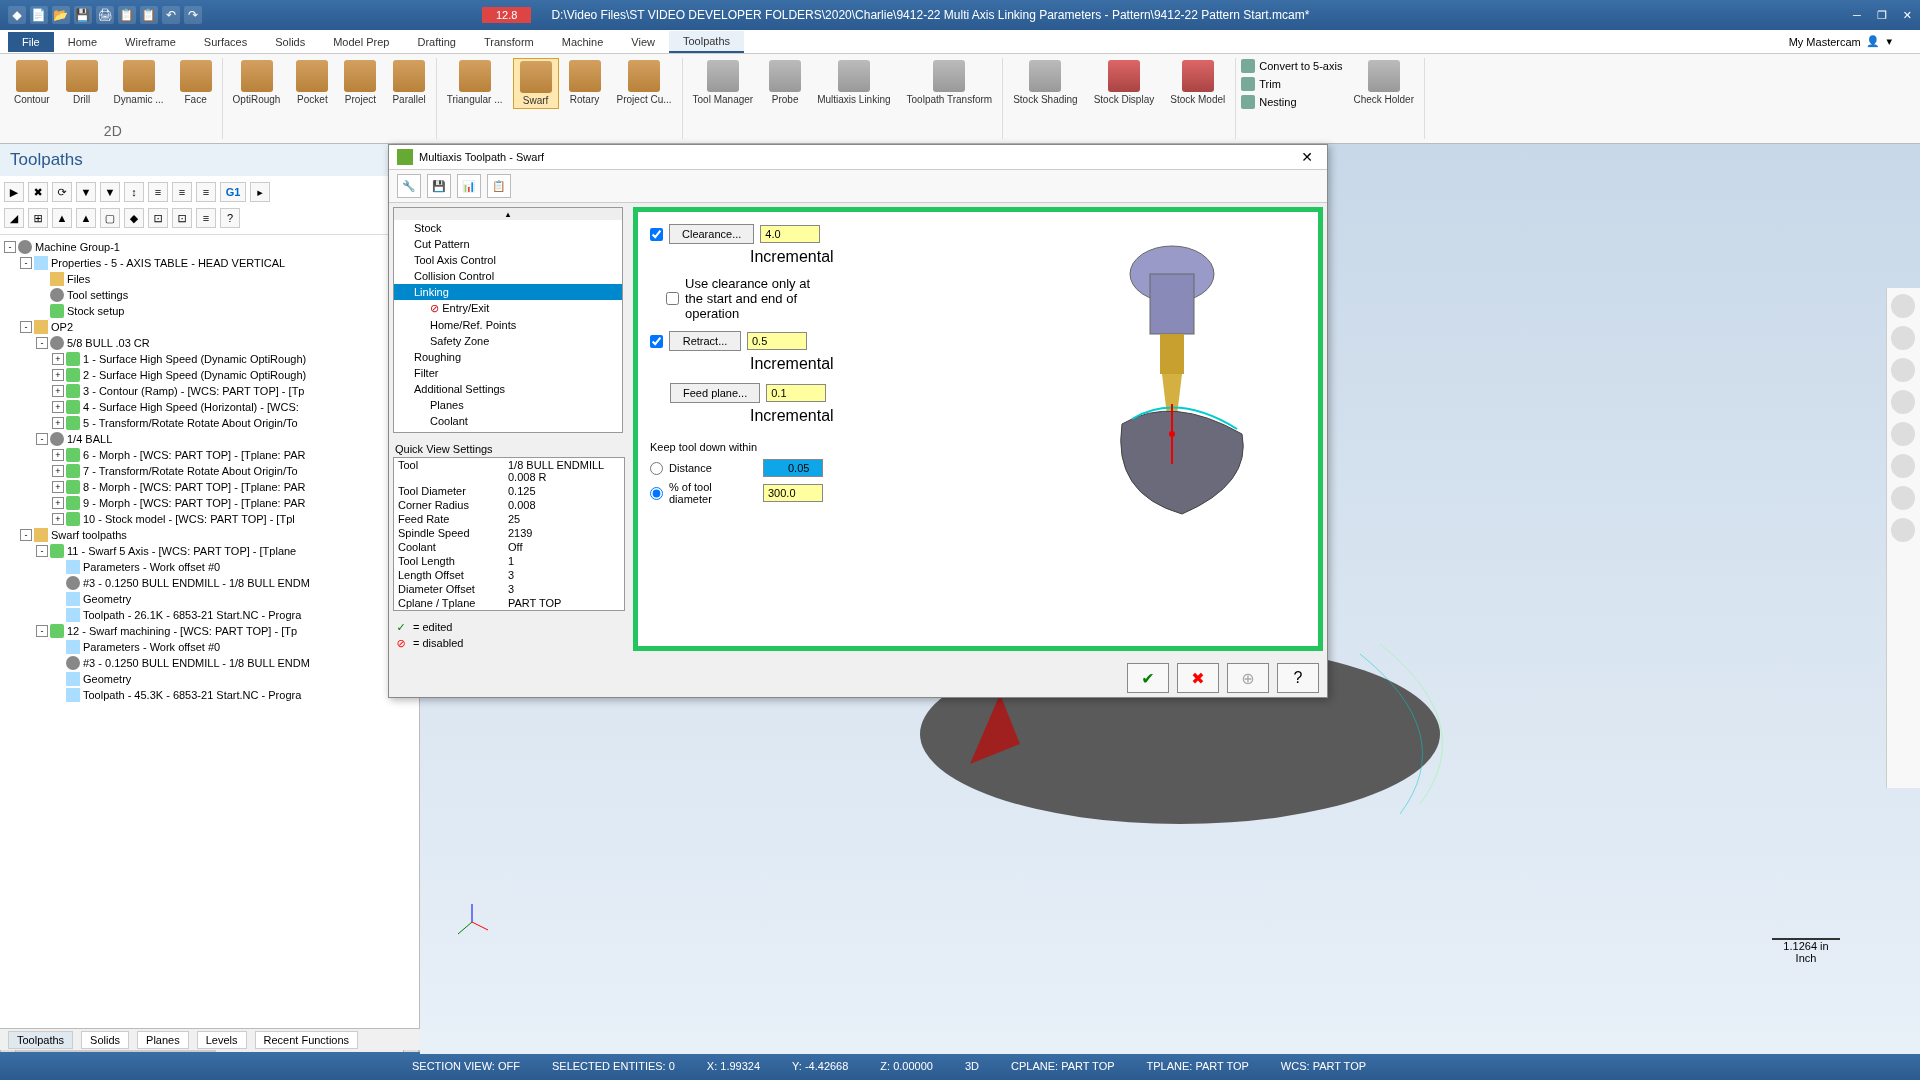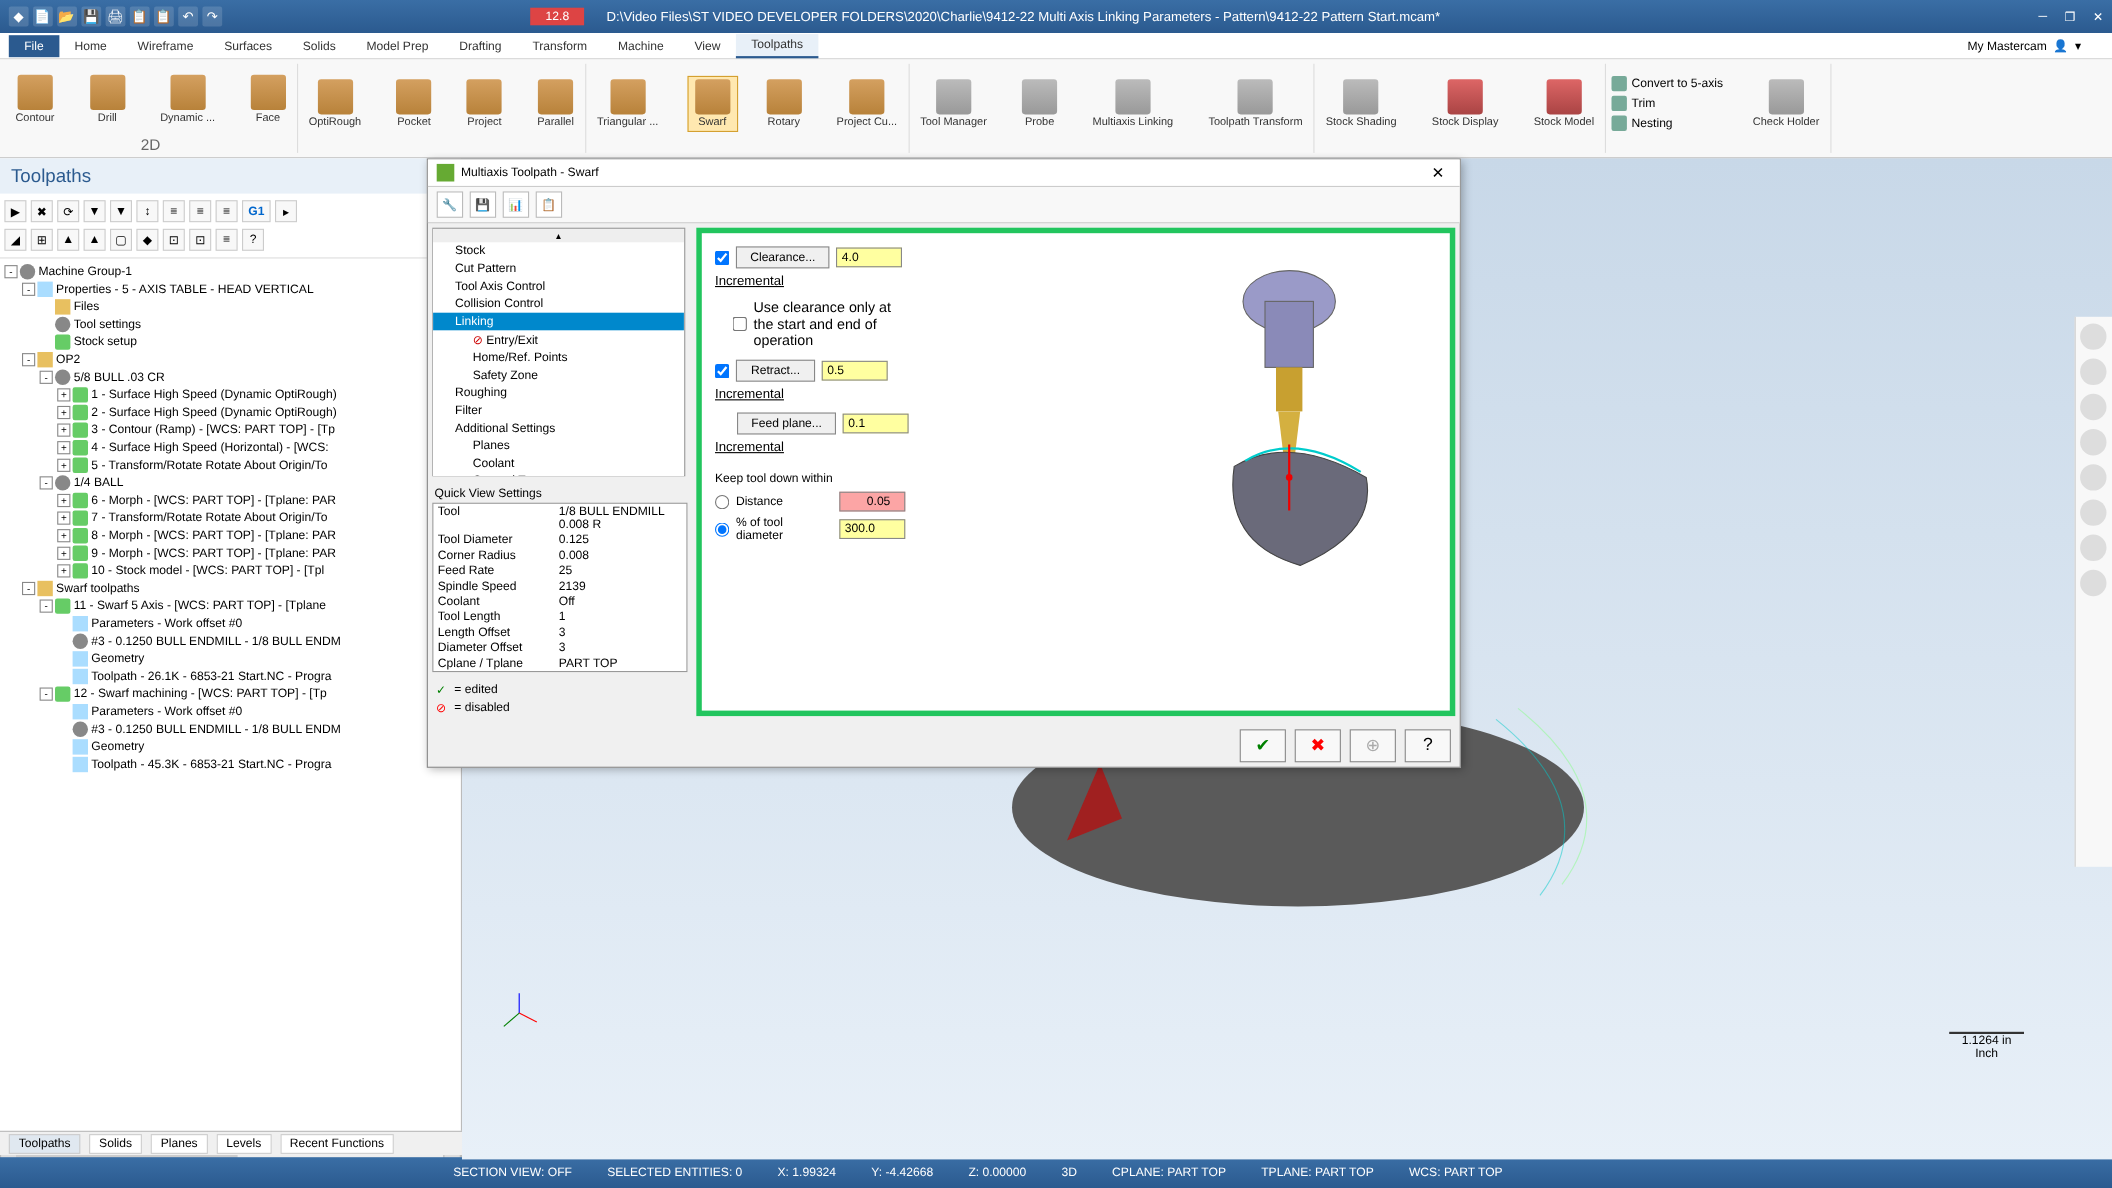--- a/index.html
+++ b/index.html
@@ -16,21 +16,21 @@
 
 .ribbon-tabs { background: #fff; height: 24px; display: flex; align-items: center; padding: 0 8px; border-bottom: 1px solid #ccc; }
 .ribbon-tab { padding: 4px 14px; color: #333; cursor: pointer; }
 .ribbon-tab.file { background: #2b5a8f; color: #fff; }
 .ribbon-tab.active { background: #e8f0f8; border-bottom: 2px solid #2b5a8f; }
 .mymastercam { margin-left: auto; padding-right: 20px; display: flex; align-items: center; gap: 6px; }
 
 
 .ribbon-content { background: #f8f8f8; height: 90px; display: flex; border-bottom: 1px solid #bbb; padding: 4px; }
 .ribbon-group { display: flex; flex-direction: column; align-items: center; padding: 0 4px; border-right: 1px solid #ddd; height: 100%; }
-.ribbon-group-items { display: flex; gap: 20px; height: 72px; align-items: center; }
+.ribbon-group-items { display: flex; gap: 4px; height: 72px; align-items: flex-start; }
 .ribbon-btn { display: flex; flex-direction: column; align-items: center; padding: 2px 6px; cursor: pointer; }
 .ribbon-btn.active { background: #ffe8b0; border: 1px solid #d4a030; }
 .ribbon-icon { width: 32px; height: 32px; background: linear-gradient(#d4a060, #b8823a); border-radius: 3px; margin-bottom: 2px; }
 .ribbon-icon.gray { background: linear-gradient(#bbb, #999); }
 .ribbon-icon.red { background: linear-gradient(#d66, #a44); }
 .ribbon-btn span { font-size: 10px; color: #333; }
 .ribbon-small { display: flex; flex-direction: column; gap: 2px; font-size: 10px; }
 .ribbon-small-item { display: flex; align-items: center; gap: 4px; padding: 1px; }
 .ribbon-small-icon { width: 14px; height: 14px; background: #7a9; border-radius: 2px; }
 .group-label { font-size: 14px; color: #666; text-align: right; margin-top: auto; }
@@ -86,22 +86,22 @@
 .legend { margin-top: 8px; font-size: 11px; }
 .legend-row { display: flex; align-items: center; gap: 6px; padding: 2px; }
 .legend-mark { width: 12px; height: 12px; display: flex; align-items: center; justify-content: center; }
 
 
 .linking-pane { flex: 1; background: #fff; margin: 4px; border: 5px solid #22c55e; padding: 12px; position: relative; }
 .link-row { display: flex; align-items: center; gap: 6px; margin-bottom: 4px; }
 .link-check { width: 13px; height: 13px; }
 .link-btn { border: 1px solid #888; background: #f0f0f0; padding: 3px 12px; min-width: 72px; text-align: center; }
 .link-input { border: 1px solid #888; background: #ffffa0; padding: 2px 4px; width: 60px; }
-.link-input.gray { background: #fca5a5; padding-left: 24px; }
-.link-inc { font-size: 12px; margin-bottom: 10px; text-decoration: underline; }
+.link-input.gray { background: #0ea5e9; padding-left: 24px; }
+.link-inc { font-size: 16px; margin-left: 100px; margin-bottom: 10px; }
 .link-section { margin-top: 16px; }
 .radio-row { display: flex; align-items: center; gap: 6px; margin: 4px 0; }
 
 
 .preview-3d { position: absolute; right: 16px; top: 12px; width: 280px; height: 340px; }
 .preview-svg { width: 100%; height: 100%; }
 
 .dialog-footer { display: flex; justify-content: flex-end; gap: 8px; padding: 8px; }
 .foot-btn { width: 42px; height: 30px; border: 1px solid #888; background: #f8f8f8; display: flex; align-items: center; justify-content: center; font-size: 16px; }
 

